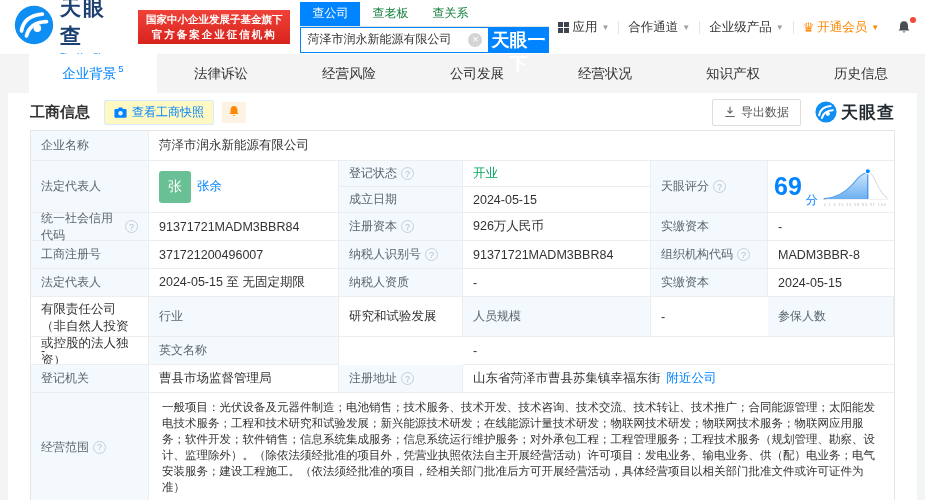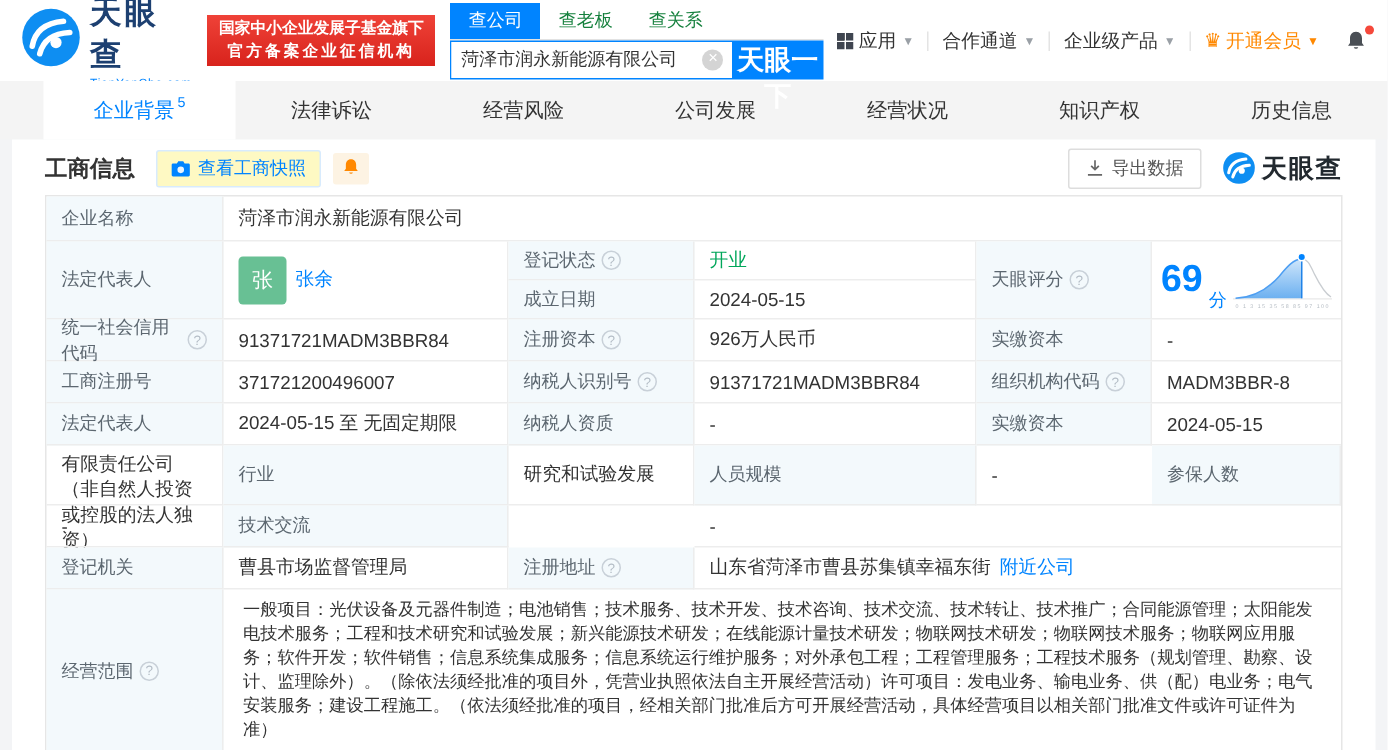--- a/index.html
+++ b/index.html
@@ -291,21 +291,21 @@
     <div class="c val er">2024-05-15</div>
 
     <div class="c val wrapval">有限责任公司（非自然人投资或控股的法人独资）</div>
     <div class="c lab">行业</div>
     <div class="c val">研究和试验发展</div>
     <div class="c lab">人员规模</div>
     <div class="c val er">-</div>
 
     <div class="c lab">参保人数</div>
     <div class="c val">-</div>
-    <div class="c lab">技术交流</div>
+    <div class="c lab">英文名称</div>
     <div class="c val sp4end er">-</div>
 
     <div class="c lab">登记机关</div>
     <div class="c val">曹县市场监督管理局</div>
     <div class="c lab">
       <span>注册地址</span>
         <span class="q">?</span>
     </div>
     <div class="c val sp4end er">
       <span>山东省菏泽市曹县苏集镇幸福东街</span>

